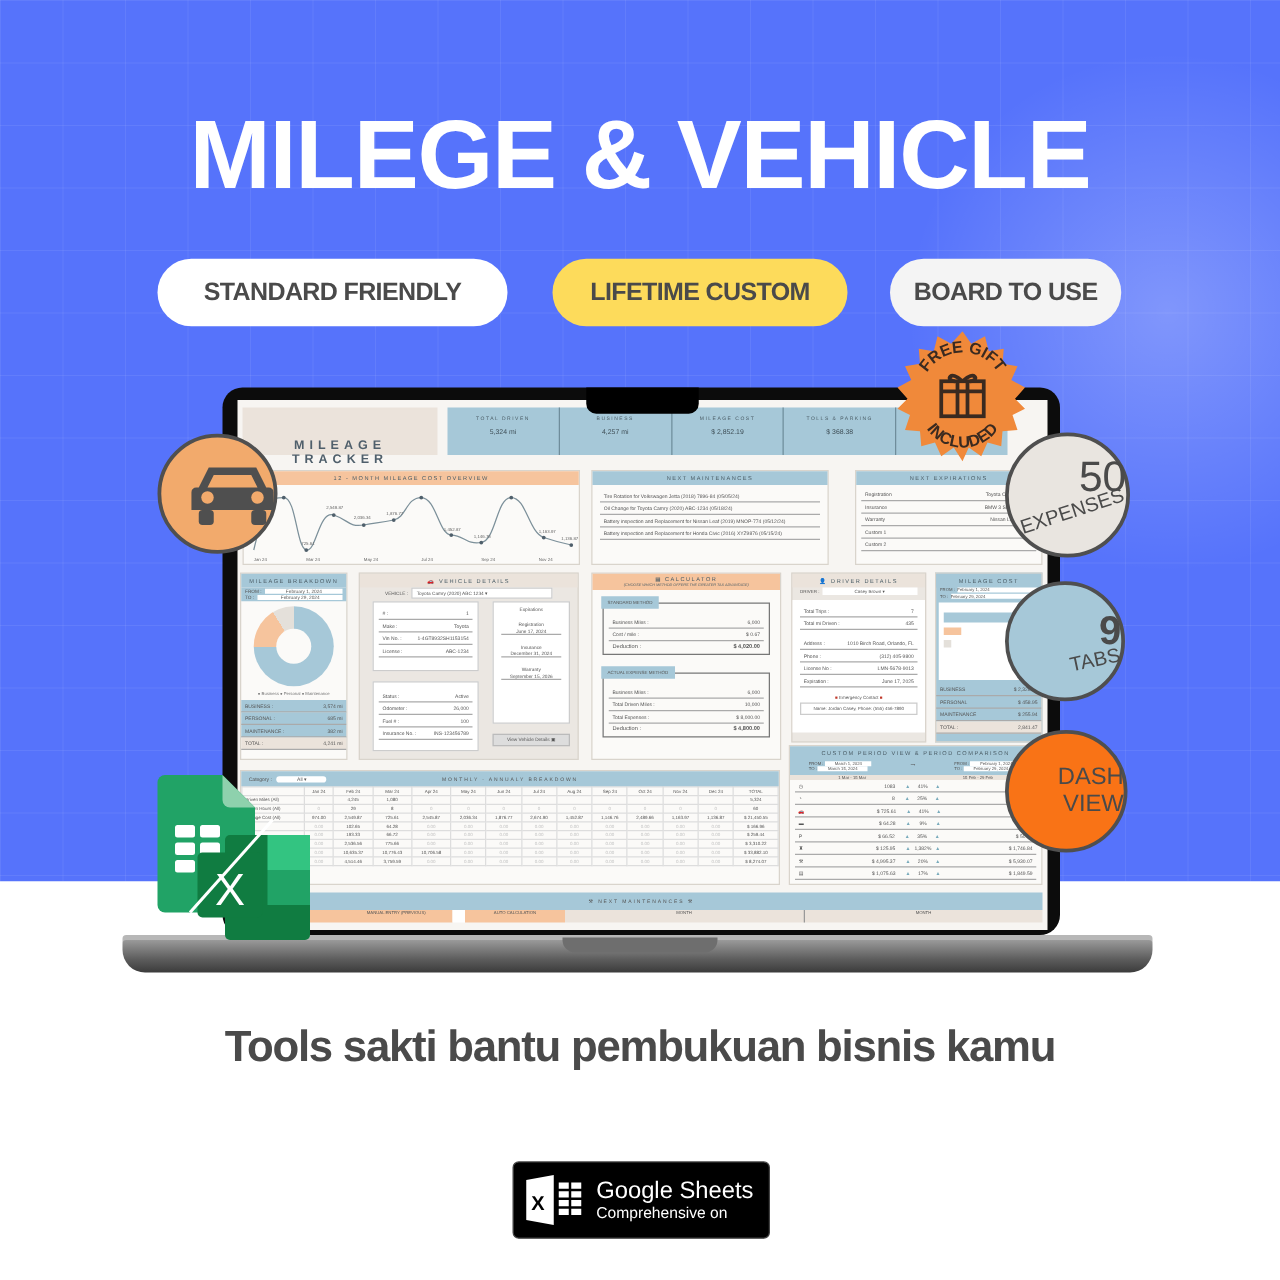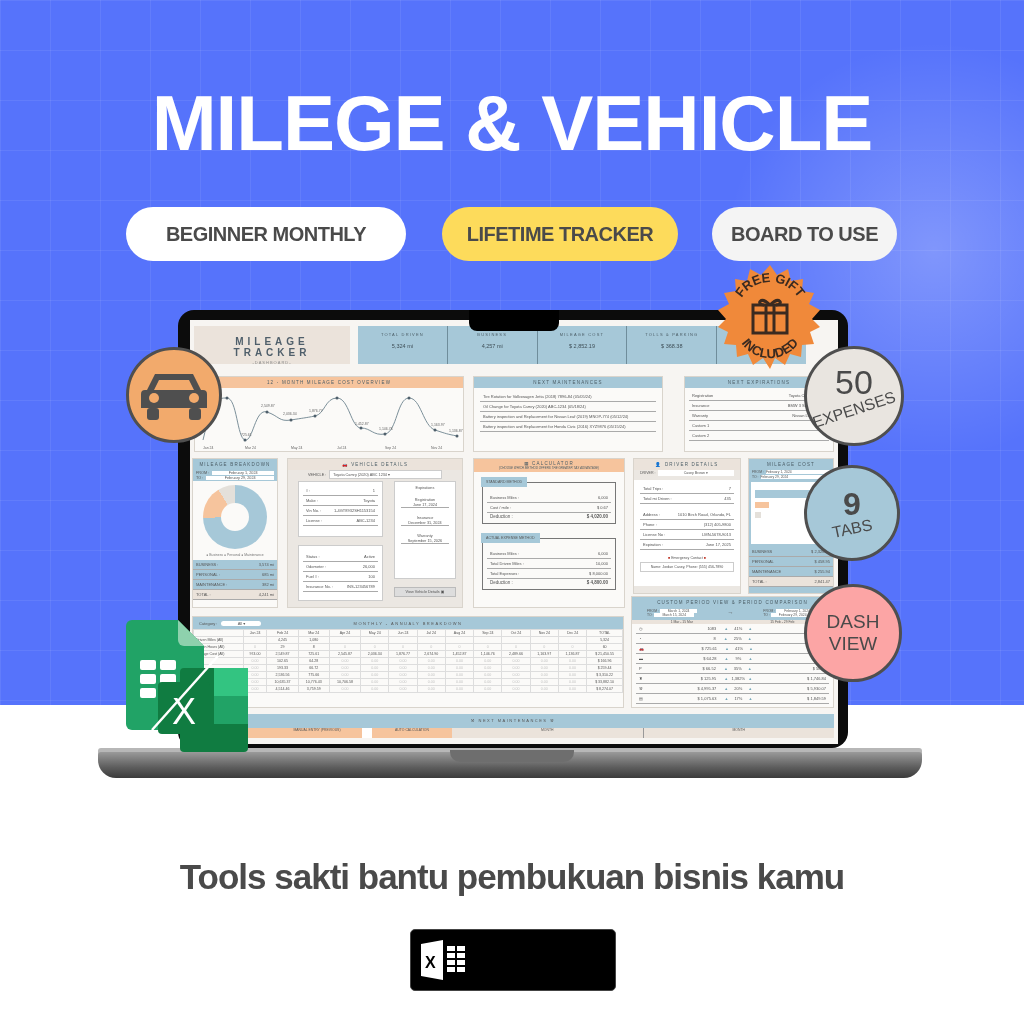--- a/index.html
+++ b/index.html
@@ -21,43 +21,43 @@
 .notch{position:absolute;left:469px;top:310px;width:90px;height:21px;background:#000;border-radius:0 0 8px 8px;z-index:5}
 .screen{position:absolute;left:190px;top:320px;width:648px;height:424px;background:#f7f5f2;overflow:hidden;font-size:5px;color:#555}
 .base{position:absolute;left:98px;top:752px;width:824px;height:26px;background:linear-gradient(#9a9a9a,#5c5c5c 60%,#3b3b3b);border-radius:3px 3px 18px 18px}
 .base-top{position:absolute;left:98px;top:748px;width:824px;height:8px;background:#b7b7b7;border-radius:3px}
 .groove{position:absolute;left:450px;top:750px;width:124px;height:12px;background:#6e6e6e;border-radius:0 0 10px 10px}
 
 .pn{position:absolute;background:#fbfaf8;border:1px solid #d9d4cc}
 .hd{background:#a6c8d8;color:#4b5d66;text-align:center;letter-spacing:1.2px;font-size:4.5px;padding:3px 0;text-transform:uppercase}
 .hd.or{background:#f6c49d}
 .brand{position:absolute;left:4px;top:6px;width:156px;height:38px;background:#ebe3db;text-align:center}
-.brand b{display:block;font-size:10px;letter-spacing:4px;color:#4f5f6b;margin-top:10px;font-weight:700}
+.brand b{display:block;font-size:10px;letter-spacing:4px;color:#4f5f6b;margin-top:25px;font-weight:700}
 .brand i{display:block;font-style:normal;font-size:4px;letter-spacing:1px;color:#8a8a8a;margin-top:2px}
 .kpi{position:absolute;left:168px;top:6px;width:448px;height:38px;background:#a6c8d8;display:flex}
 .kpi div{flex:1;border-right:1px solid #6f8d9b;text-align:center;padding-top:6px}
 .kpi div:last-child{border-right:none}
 .kpi span{display:block;font-size:4px;letter-spacing:1.2px;color:#4b5d66}
 .kpi strong{display:block;font-size:5.5px;color:#3f4f57;margin-top:6px;font-weight:400}
 .row{display:flex;justify-content:space-between;border-bottom:1px solid #aaa;padding:2px 3px;font-size:4px}
 .mt td,.mt th{border:1px solid #ddd;font-size:3.6px;padding:1px 2px;text-align:center;font-weight:400;white-space:nowrap}
 .mt{border-collapse:collapse;width:100%}
 .mt .dim{color:#c3c3c3}
 
-.circ{position:absolute;border-radius:50%;border:3px solid #4f4f4f;display:flex;flex-direction:column;align-items:center;justify-content:center;color:#4a4a4a;font-weight:700;text-align:center;z-index:10}
-.tagline{position:absolute;left:0;width:1024px;top:857px;text-align:center;font-size:35px;font-weight:700;color:#4a4a4a;letter-spacing:-1px}
+.circ{position:absolute;border-radius:50%;border:3px solid #4f4f4f;display:flex;flex-direction:column;align-items:flex-end;justify-content:center;color:#4a4a4a;font-weight:700;text-align:center;z-index:10}
+.tagline{position:absolute;left:0;width:1024px;top:818px;text-align:center;font-size:35px;font-weight:700;color:#4a4a4a;letter-spacing:-1px}
 .gsheet{position:absolute;left:410px;top:929px;width:206px;height:62px;background:#000;border-radius:5px;border:1px solid #444;display:flex;align-items:center;color:#fff}
 </style>
 </head>
 <body>
 
 <div class="bg-blue"></div>
 <div class="title">MILEGE &amp; VEHICLE</div>
-<div class="pill p1">BEGINNER MONTHLY</div>
-<div class="pill p2">LIFETIME TRACKER</div>
+<div class="pill p1">STANDARD FRIENDLY</div>
+<div class="pill p2">LIFETIME CUSTOM</div>
 <div class="pill p3">BOARD TO USE</div>
 
 <div class="lid"></div>
 <div class="notch"></div>
 <div class="screen">
 
   <div class="brand">
     <b>MILEAGE TRACKER</b>
     <i>-DASHBOARD-</i>
   </div>
@@ -642,21 +642,21 @@
 </div>
 
 <div class="circ" style="left:804px;top:346px;width:100px;height:100px;background:#e9e5e0">
   <div style="font-size:34px;font-weight:400;line-height:34px;margin-top:-8px">50</div>
   <div style="font-size:16px;font-weight:400;transform:rotate(-18deg);margin-top:2px">EXPENSES</div>
 </div>
 <div class="circ" style="left:804px;top:465px;width:96px;height:96px;background:#a6c8d8">
   <div style="font-size:32px;line-height:32px">9</div>
   <div style="font-size:16px;font-weight:400;transform:rotate(-12deg)">TABS</div>
 </div>
-<div class="circ" style="left:804px;top:584px;width:98px;height:98px;background:#fca5a5">
+<div class="circ" style="left:804px;top:584px;width:98px;height:98px;background:#f97316">
   <div style="font-size:19px;font-weight:400;line-height:22px">DASH</div>
   <div style="font-size:19px;font-weight:400;line-height:22px">VIEW</div>
 </div>
 
 <div style="position:absolute;left:122px;top:620px;width:126px;height:132px;z-index:10">
   <svg width="126" height="132" viewBox="0 0 126 132">
     <path d="M4 6 a6 6 0 0 1 6-6 h46 l26 26 v78 a6 6 0 0 1 -6 6 h-66 a6 6 0 0 1 -6-6z" fill="#21a366"></path>
     <path d="M56 0 l26 26 h-20 a6 6 0 0 1 -6-6z" fill="#8ed1ad"></path>
     <g fill="#fff">
         <rect x="18" y="40" width="16" height="10" rx="2"></rect>
@@ -685,13 +685,17 @@
         <rect x="28" y="8" width="8" height="5"></rect>
         <rect x="38" y="8" width="8" height="5"></rect>
         <rect x="28" y="15" width="8" height="5"></rect>
         <rect x="38" y="15" width="8" height="5"></rect>
         <rect x="28" y="22" width="8" height="5"></rect>
         <rect x="38" y="22" width="8" height="5"></rect>
         <rect x="28" y="29" width="8" height="5"></rect>
         <rect x="38" y="29" width="8" height="5"></rect>
       </g>
   </svg>
+  <div style="margin-left:6px">
+    <div style="font-size:19px;line-height:21px">Google Sheets</div>
+    <div style="font-size:12.5px;line-height:15px">Comprehensive on</div>
+  </div>
 </div>
 
 </body></html>

